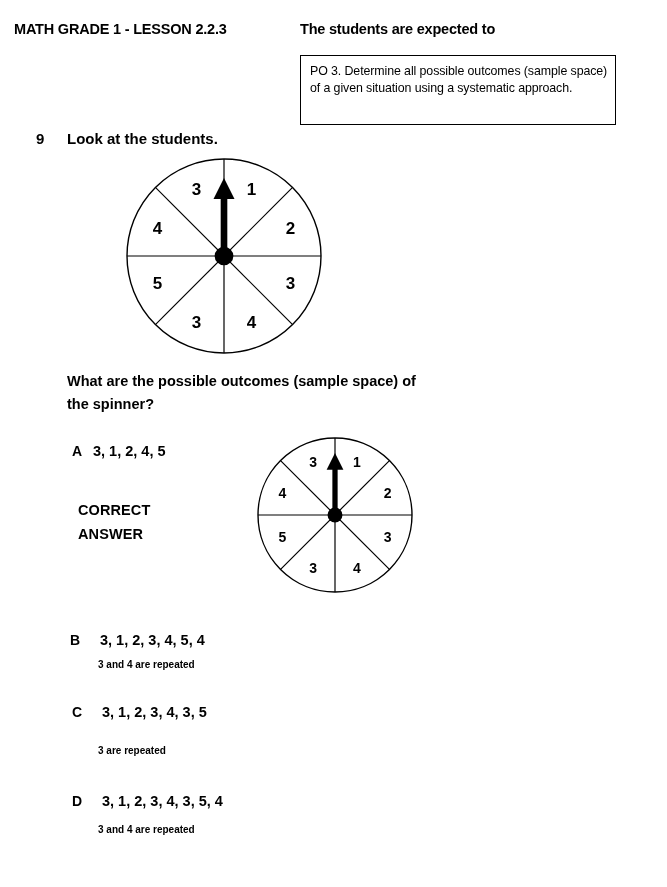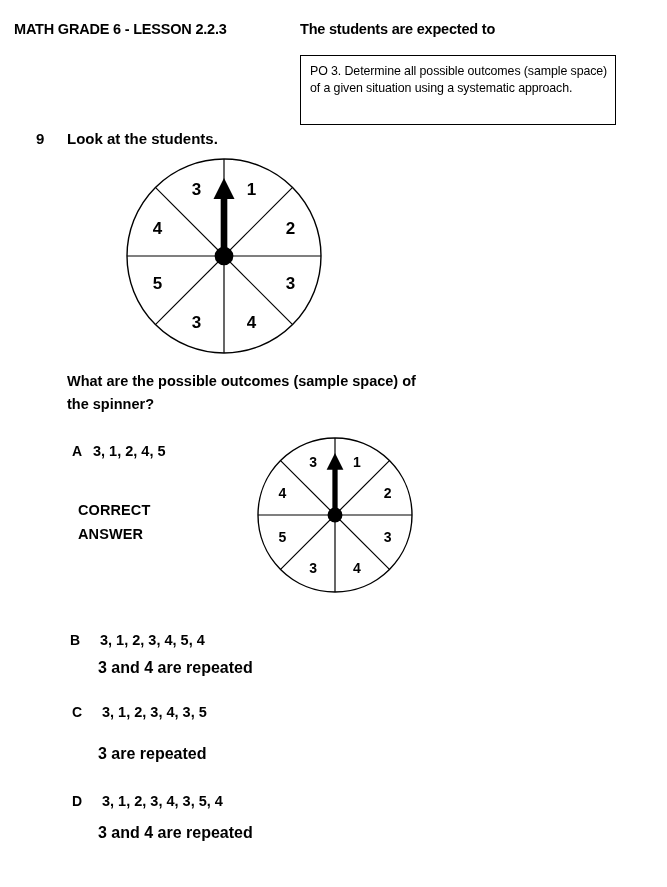--- a/index.html
+++ b/index.html
@@ -79,21 +79,21 @@
   .choice-letter {
     font-size: 14px;
     font-weight: bold;
   }
   .choice-text {
     font-size: 14.5px;
     font-weight: bold;
     white-space: nowrap;
   }
   .choice-note {
-    font-size: 16px;
+    font-size: 10px;
     font-weight: bold;
     white-space: nowrap;
   }
   #correct-answer-label {
     left: 78px;
     top: 498px;
     font-size: 14.5px;
     font-weight: bold;
     line-height: 24px;
     letter-spacing: 0.1px;
@@ -113,21 +113,21 @@
     font-family: "Liberation Sans", sans-serif;
     font-weight: bold;
     fill: #000000;
     text-anchor: middle;
     dominant-baseline: central;
   }
 </style>
 </head>
 <body>
 
-<div class="abs" id="lesson-title">MATH GRADE 6 - LESSON  2.2.3</div>
+<div class="abs" id="lesson-title">MATH GRADE 1 - LESSON  2.2.3</div>
 
 <div class="abs" id="expectation-heading">The students are expected to</div>
 
 <div class="abs" id="objective-box">
   <div id="objective-text">PO 3.  Determine all possible outcomes (sample space) of a given situation using a systematic approach.</div>
 </div>
 
 <div class="abs" id="question-number">9</div>
 
 <div class="abs" id="question-prompt">Look at the students.</div>

